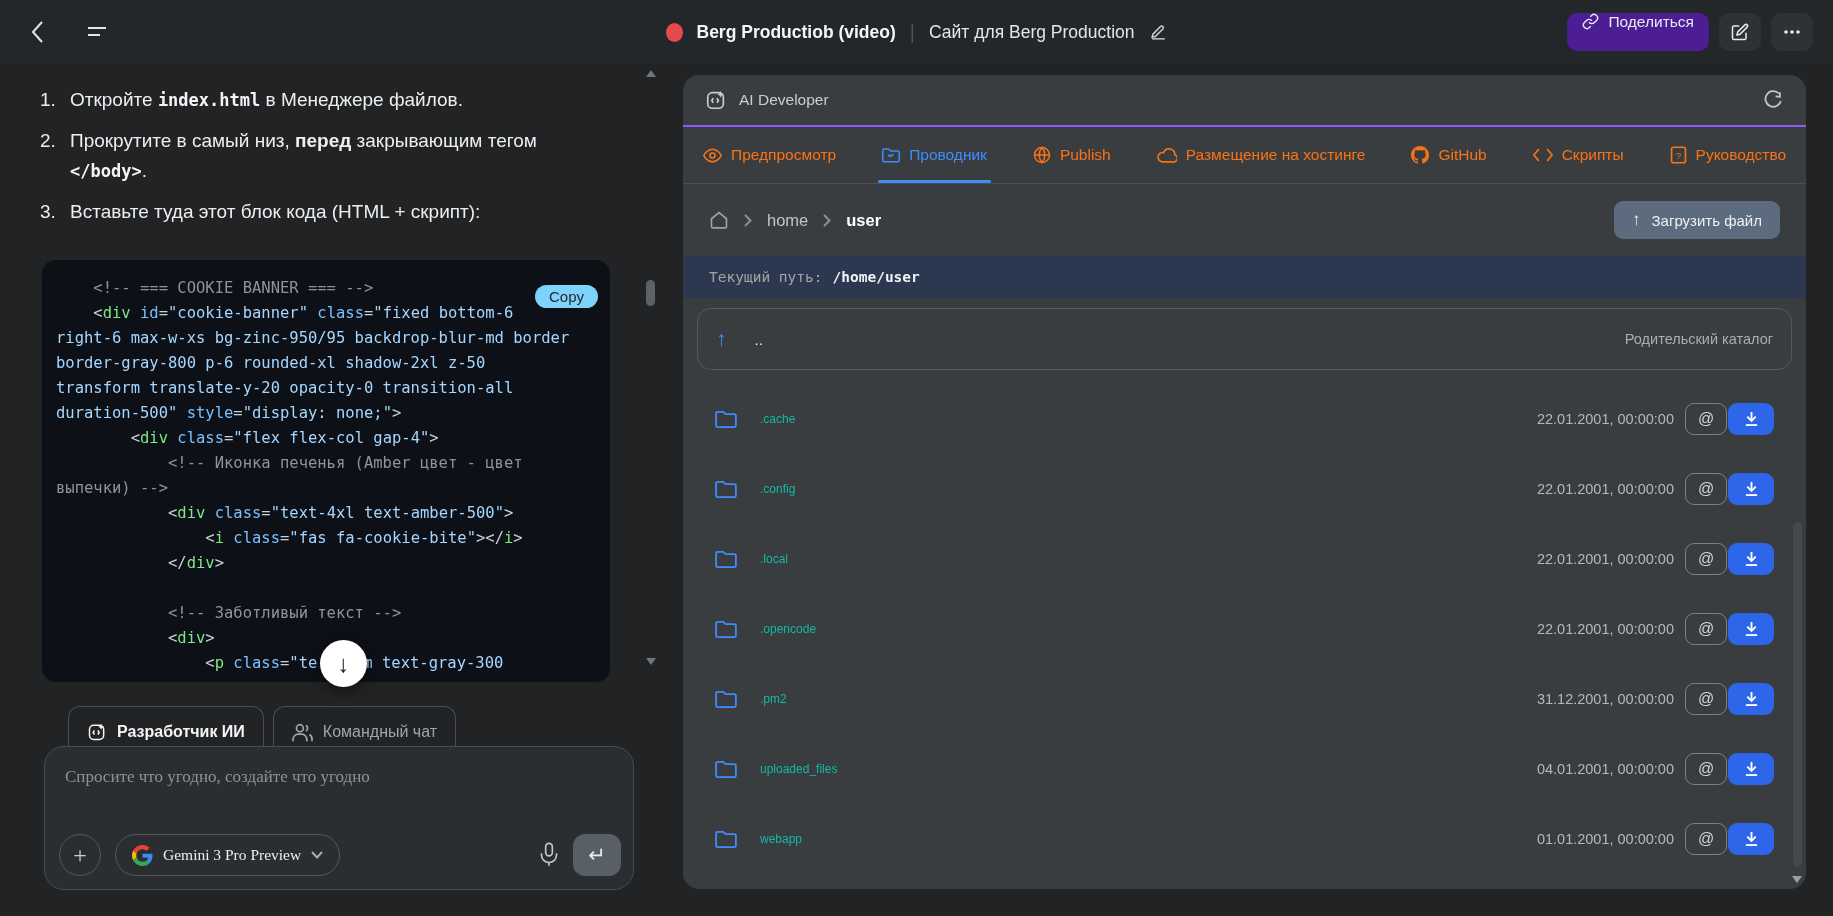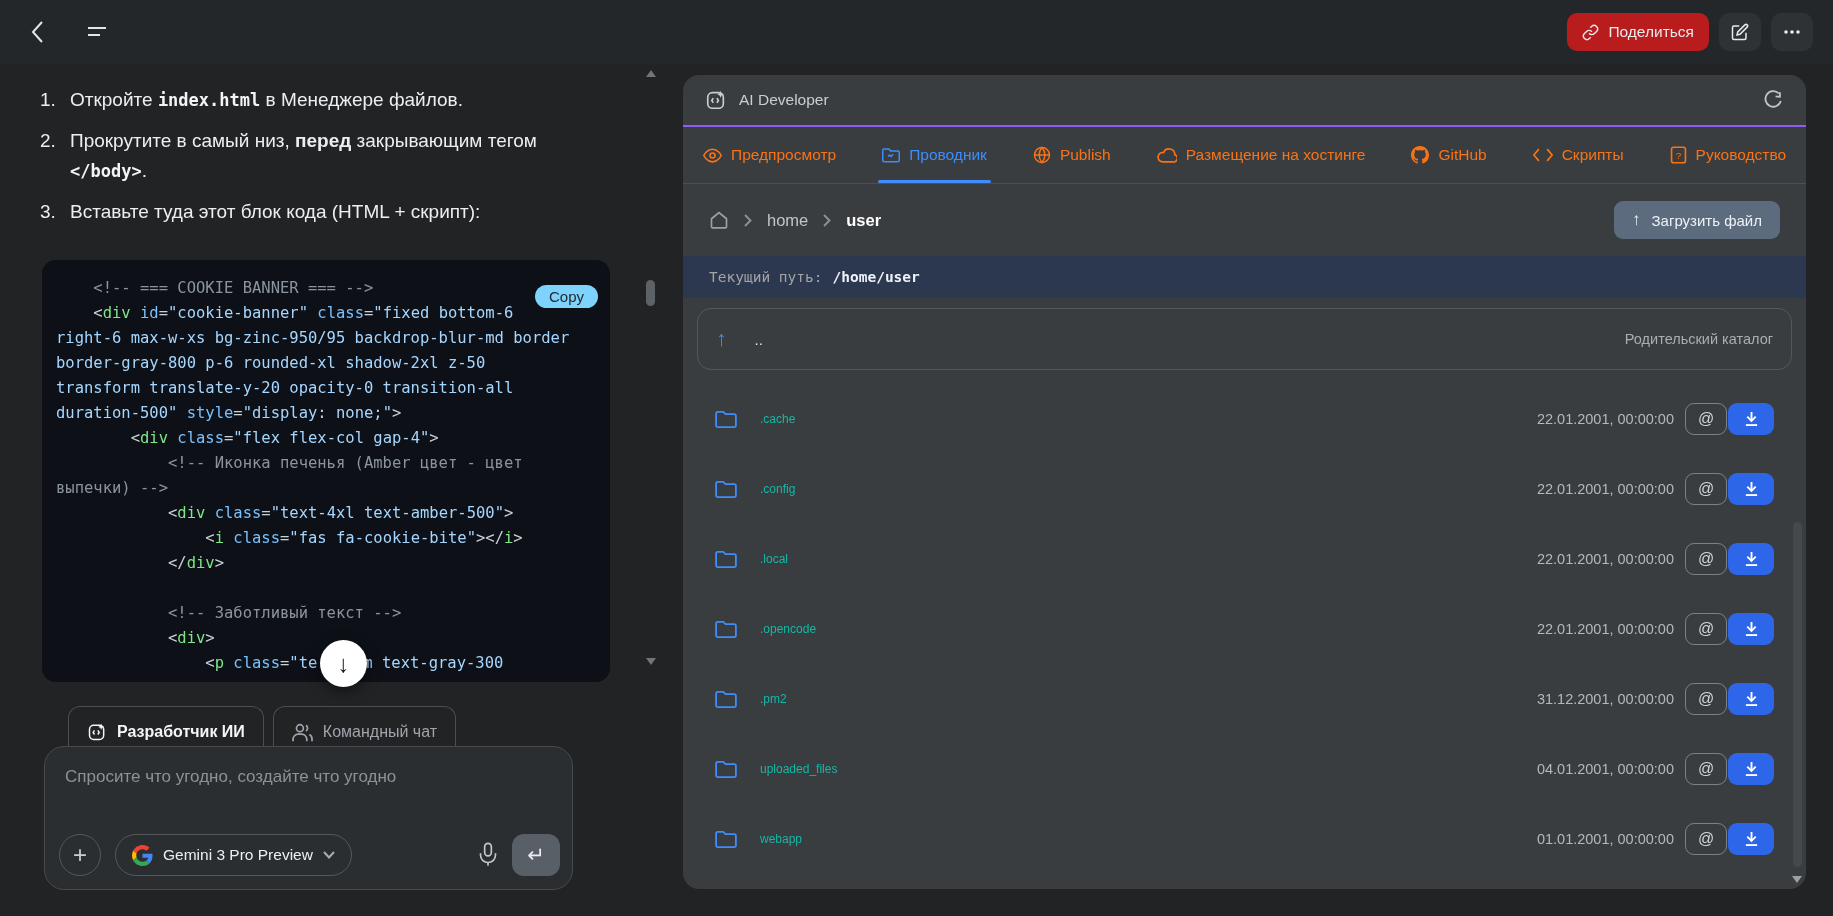--- a/index.html
+++ b/index.html
@@ -13,21 +13,21 @@
             display:flex; align-items:center; padding:0 20px; }
   .tb-left { display:flex; align-items:center; gap:26px; }
   .icon-plain { width:34px; height:34px; display:flex; align-items:center; justify-content:center; cursor:pointer; }
   .tb-center { position:absolute; left:50%; top:0; transform:translateX(-50%); height:64px;
                display:flex; align-items:center; gap:14px; white-space:nowrap; }
   .red-dot { width:17px; height:19px; border-radius:50%; background:#e5484d; }
   .tb-title { font-size:17.5px; font-weight:bold; color:#f4f6f8; }
   .tb-sep { color:#4e5255; font-size:20px; }
   .tb-subtitle { font-size:17.5px; color:#e3e6e9; }
   .tb-right { margin-left:auto; display:flex; align-items:center; gap:10px; }
-  .tb-btn { height:38px; background:#b91c1c; border-radius:10px; display:flex; align-items:center;
+  .tb-btn { height:38px; background:#4c1d95; border-radius:10px; display:flex; align-items:flex-start;
             gap:9px; padding:0 15px; font-size:15.5px; color:#e8ebee; cursor:pointer; }
   .tb-iconbtn { width:42px; height:38px; background:#2f3234; border-radius:10px;
                 display:flex; align-items:center; justify-content:center; cursor:pointer; }
 
   
   .instructions { position:absolute; left:40px; top:86px; width:585px; font-size:19px; line-height:28px; color:#eceef0; }
   .instr-line { margin-bottom:13px; display:flex; }
   .instr-num { width:30px; flex:none; }
   .instr-cont { padding-left:30px; }
   .inline-code { font-family:"DejaVu Sans Mono", monospace; font-weight:bold; font-size:17px; color:#f2f4f6; }
@@ -56,22 +56,22 @@
   .chat-thumb { position:absolute; left:1px; top:212px; width:9px; height:26px; border-radius:5px; background:#5d6266; }
 
   
   .chat-tabs { position:absolute; left:68px; top:706px; display:flex; gap:9px; }
   .chat-tab { height:51px; padding:0 18px; border:1px solid #4b4f53; border-bottom:none;
               border-radius:12px 12px 0 0; display:flex; align-items:center; gap:10px;
               font-size:16px; cursor:pointer; background:#212325; }
   .chat-tab.active { color:#f3f5f7; font-weight:bold; }
   .chat-tab.inactive { color:#9fa5ab; }
 
-  .composer { position:absolute; left:44px; top:746px; width:529px; height:144px;
-              background:#2b2e30; border:1px solid #474a4e; border-radius:20px; }
+  .composer { position:absolute; left:44px; top:746px; width:590px; height:144px;
+              background:#2b2e30; border:1px solid #474a4e; border-radius:20px;font-family:Liberation Serif, serif; }
   .composer-ph { padding:20px 20px 0 20px; font-size:17px; color:#8d9298; }
   .composer-row { position:absolute; left:14px; right:12px; bottom:13px; display:flex; align-items:center; gap:14px; }
   .plus-btn { width:42px; height:42px; border-radius:50%; border:1px solid #54585c; color:#c9ced3;
               font-size:24px; display:flex; align-items:center; justify-content:center; cursor:pointer; }
   .model-pill { height:42px; border:1px solid #54585c; border-radius:21px; display:flex; align-items:center;
                 gap:10px; padding:0 16px; cursor:pointer; }
   .model-label { font-size:15.5px; color:#eceff2; }
   .spacer { flex:1; }
   .mic { cursor:pointer; }
   .send-btn { width:48px; height:42px; border-radius:12px; background:#585f66; color:#e8ebef;
@@ -145,20 +145,32 @@
       <div class="icon-plain">
         <span>
           <svg width="18" height="12" viewBox="0 0 18 12" stroke="#e3e6e9" stroke-width="2">
               <line x1="0" y1="2" x2="18" y2="2"></line>
               <line x1="0" y1="9" x2="12" y2="9"></line>
             </svg>
         </span>
       </div>
     </div>
 
+    <div class="tb-center">
+      <span class="red-dot"></span>
+      <span class="tb-title">Berg Productiob (video)</span>
+      <span class="tb-sep">|</span>
+      <span class="tb-subtitle">Сайт для Berg Production</span>
+      <span>
+        <svg width="19" height="19" viewBox="0 0 24 24" fill="none" stroke="#c9ced3" stroke-width="2">
+            <path d="M4 20h16" opacity="0.9"></path>
+            <path d="M14.5 4.5a2.1 2.1 0 0 1 3 3L8 17l-4 1 1-4 9.5-9.5z"></path>
+          </svg>
+      </span>
+    </div>
 
     <div class="tb-right">
       <div class="tb-btn">
         <span>
           <svg width="17" height="17" viewBox="0 0 24 24" fill="none" stroke="#e8ebee" stroke-width="2">
               <path d="M10 13a5 5 0 0 0 7.54.54l3-3a5 5 0 0 0-7.07-7.07l-1.72 1.71"></path>
               <path d="M14 11a5 5 0 0 0-7.54-.54l-3 3a5 5 0 0 0 7.07 7.07l1.71-1.71"></path>
             </svg>
         </span>
         <span>Поделиться</span>

